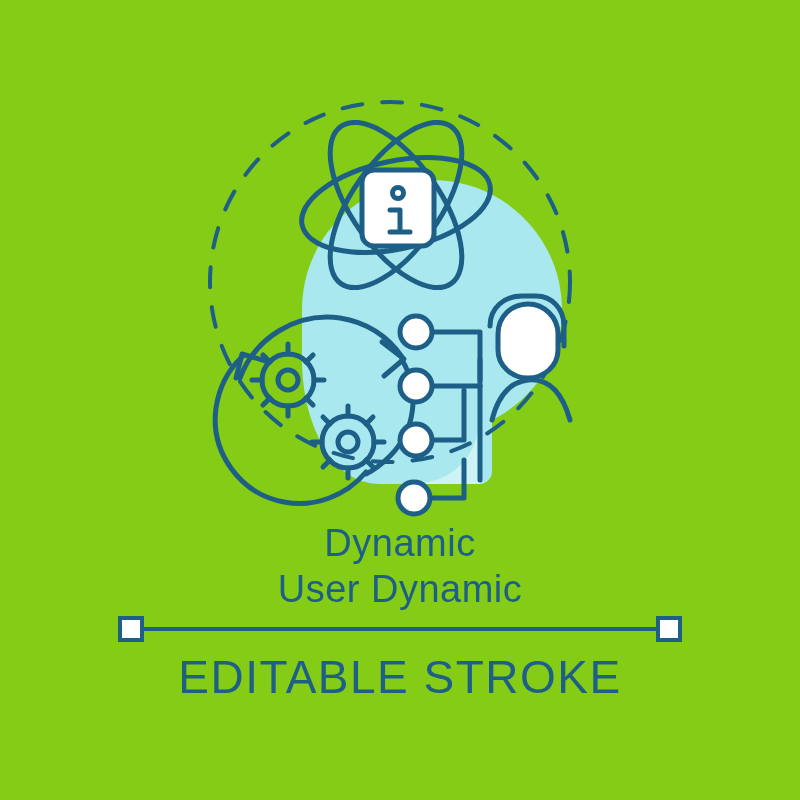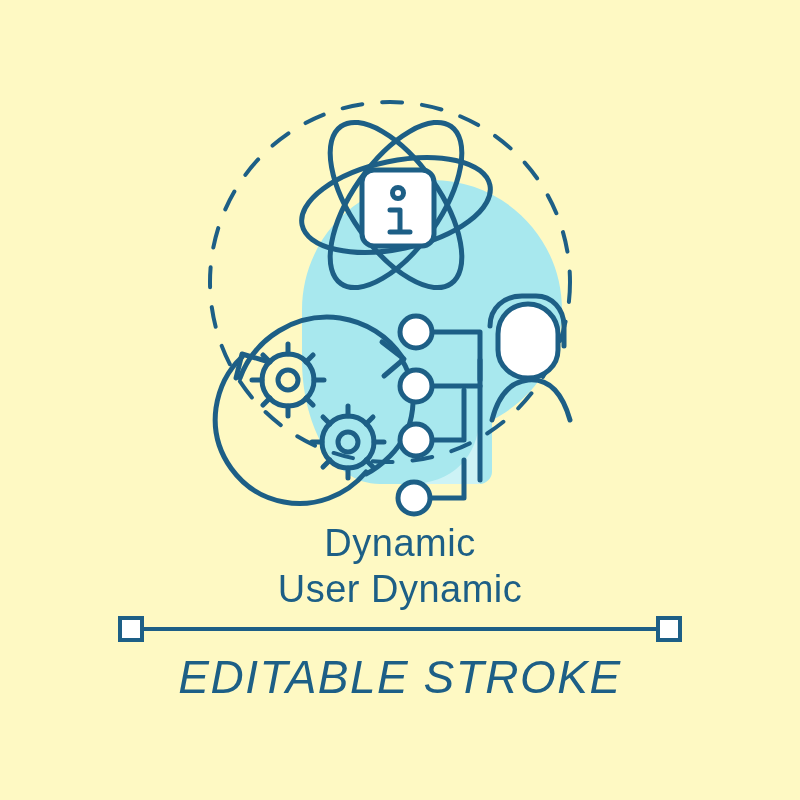--- a/index.html
+++ b/index.html
@@ -10,21 +10,21 @@
   body {
     width: 800px;
     height: 800px;
     font-family: "Liberation Sans", sans-serif;
     overflow: hidden;
   }
   .canvas {
     position: relative;
     width: 800px;
     height: 800px;
-    background: #fef9c3;
+    background: #84cc16;
   }
   .icon-art {
     position: absolute;
     left: 180px;
     top: 60px;
     width: 440px;
     height: 470px;
   }
   .title-block {
     position: absolute;
@@ -52,21 +52,20 @@
   .caption-block {
     position: absolute;
     left: 0;
     top: 650px;
     width: 800px;
     text-align: center;
     color: #1d5f86;
     font-size: 46px;
     letter-spacing: 1.5px;
     font-weight: 400;
-    font-style: italic;
   }
 </style>
 </head>
 <body>
 
 <div class="canvas">
 
   <div class="icon-art">
     <svg viewBox="0 0 440 470" width="440" height="470" xmlns="http://www.w3.org/2000/svg">
 

